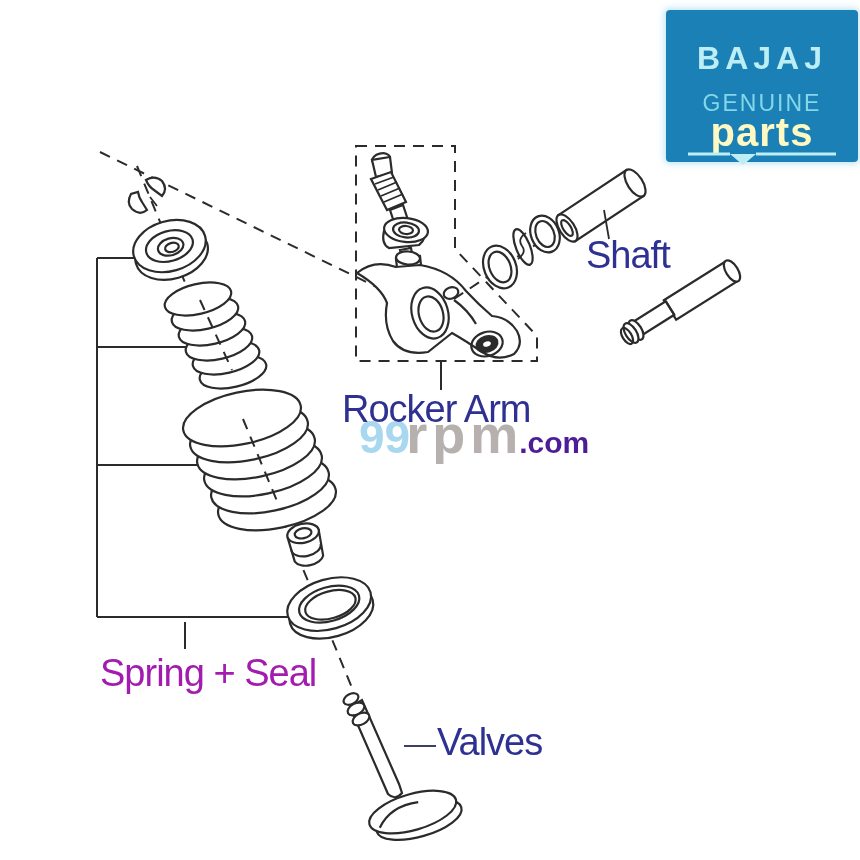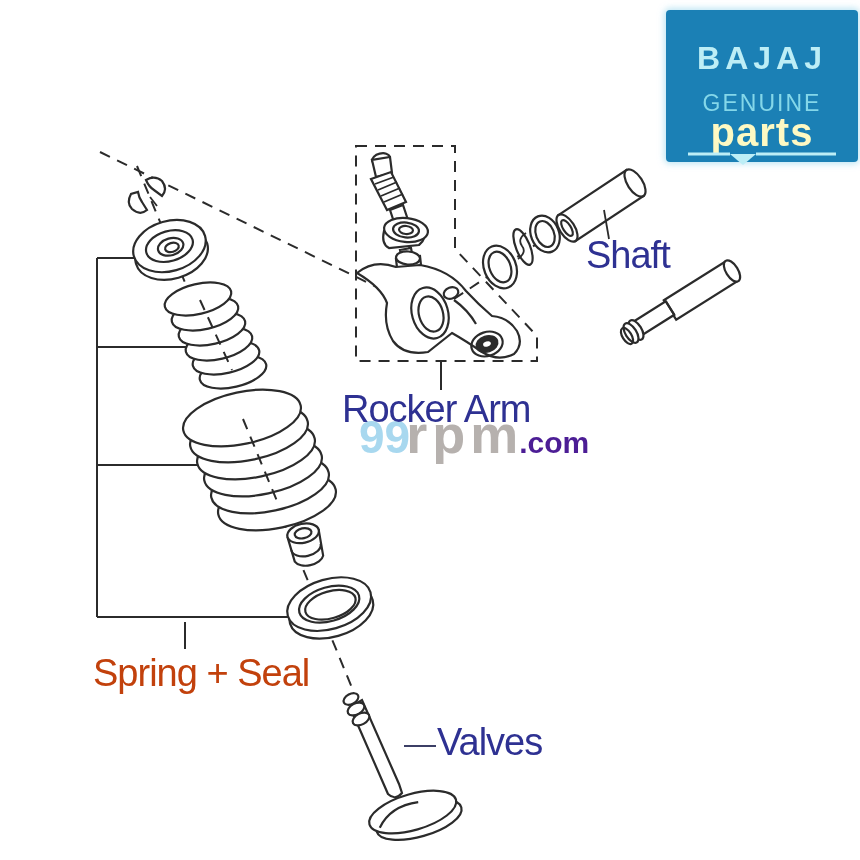--- a/index.html
+++ b/index.html
@@ -8,21 +8,21 @@
   svg.diagram{position:absolute;left:0;top:0;}
   .ln{fill:none;stroke:#2b2b2b;stroke-width:2.2;}
   .lnthin{fill:none;stroke:#2b2b2b;stroke-width:1.8;}
   .wf{fill:#ffffff;stroke:#2b2b2b;stroke-width:2.2;}
   .dk{fill:#2b2b2b;stroke:#2b2b2b;stroke-width:1.5;}
   .dash{fill:none;stroke:#2b2b2b;stroke-width:2;stroke-dasharray:11 8;}
   .brk{fill:none;stroke:#2b2b2b;stroke-width:2;}
   .label{position:absolute;font-size:38px;letter-spacing:-1px;line-height:1.05;white-space:nowrap;}
   .label-shaft{left:586px;top:236px;color:#2e3192;}
   .label-rocker{left:342px;top:390px;color:#2e3192;}
-  .label-spring{left:93px;top:654px;color:#c2410c;}
+  .label-spring{left:100px;top:654px;color:#a21caf;}
   .label-valves{left:437px;top:723px;color:#2e3192;}
   .watermark{position:absolute;left:331px;top:403px;display:flex;align-items:baseline;z-index:0;}
   .wm-99{font-size:46px;font-weight:700;color:#a8d8ef;margin-left:28px;}
   .wm-rpm{font-size:54px;font-weight:700;color:#b6b1ae;letter-spacing:5px;margin-left:-4px;}
   .wm-com{font-size:30px;font-weight:700;color:#4c1d95;margin-left:-4px;text-align:right;}
   .logo{position:absolute;left:666px;top:10px;width:192px;height:152px;border-radius:4px;
         background:#1b80b5;text-align:center;box-shadow:0 0 6px 2px rgba(140,210,235,.55);}
   .logo-brand{margin-top:30px;font-size:32px;font-weight:700;letter-spacing:5px;color:#bdeef6;}
   .logo-genuine{margin-top:13px;font-size:23px;letter-spacing:2px;color:#84d7e9;}
   .logo-parts{margin-top:-7px;font-size:40px;font-weight:700;letter-spacing:1px;color:#fef9c3;}

